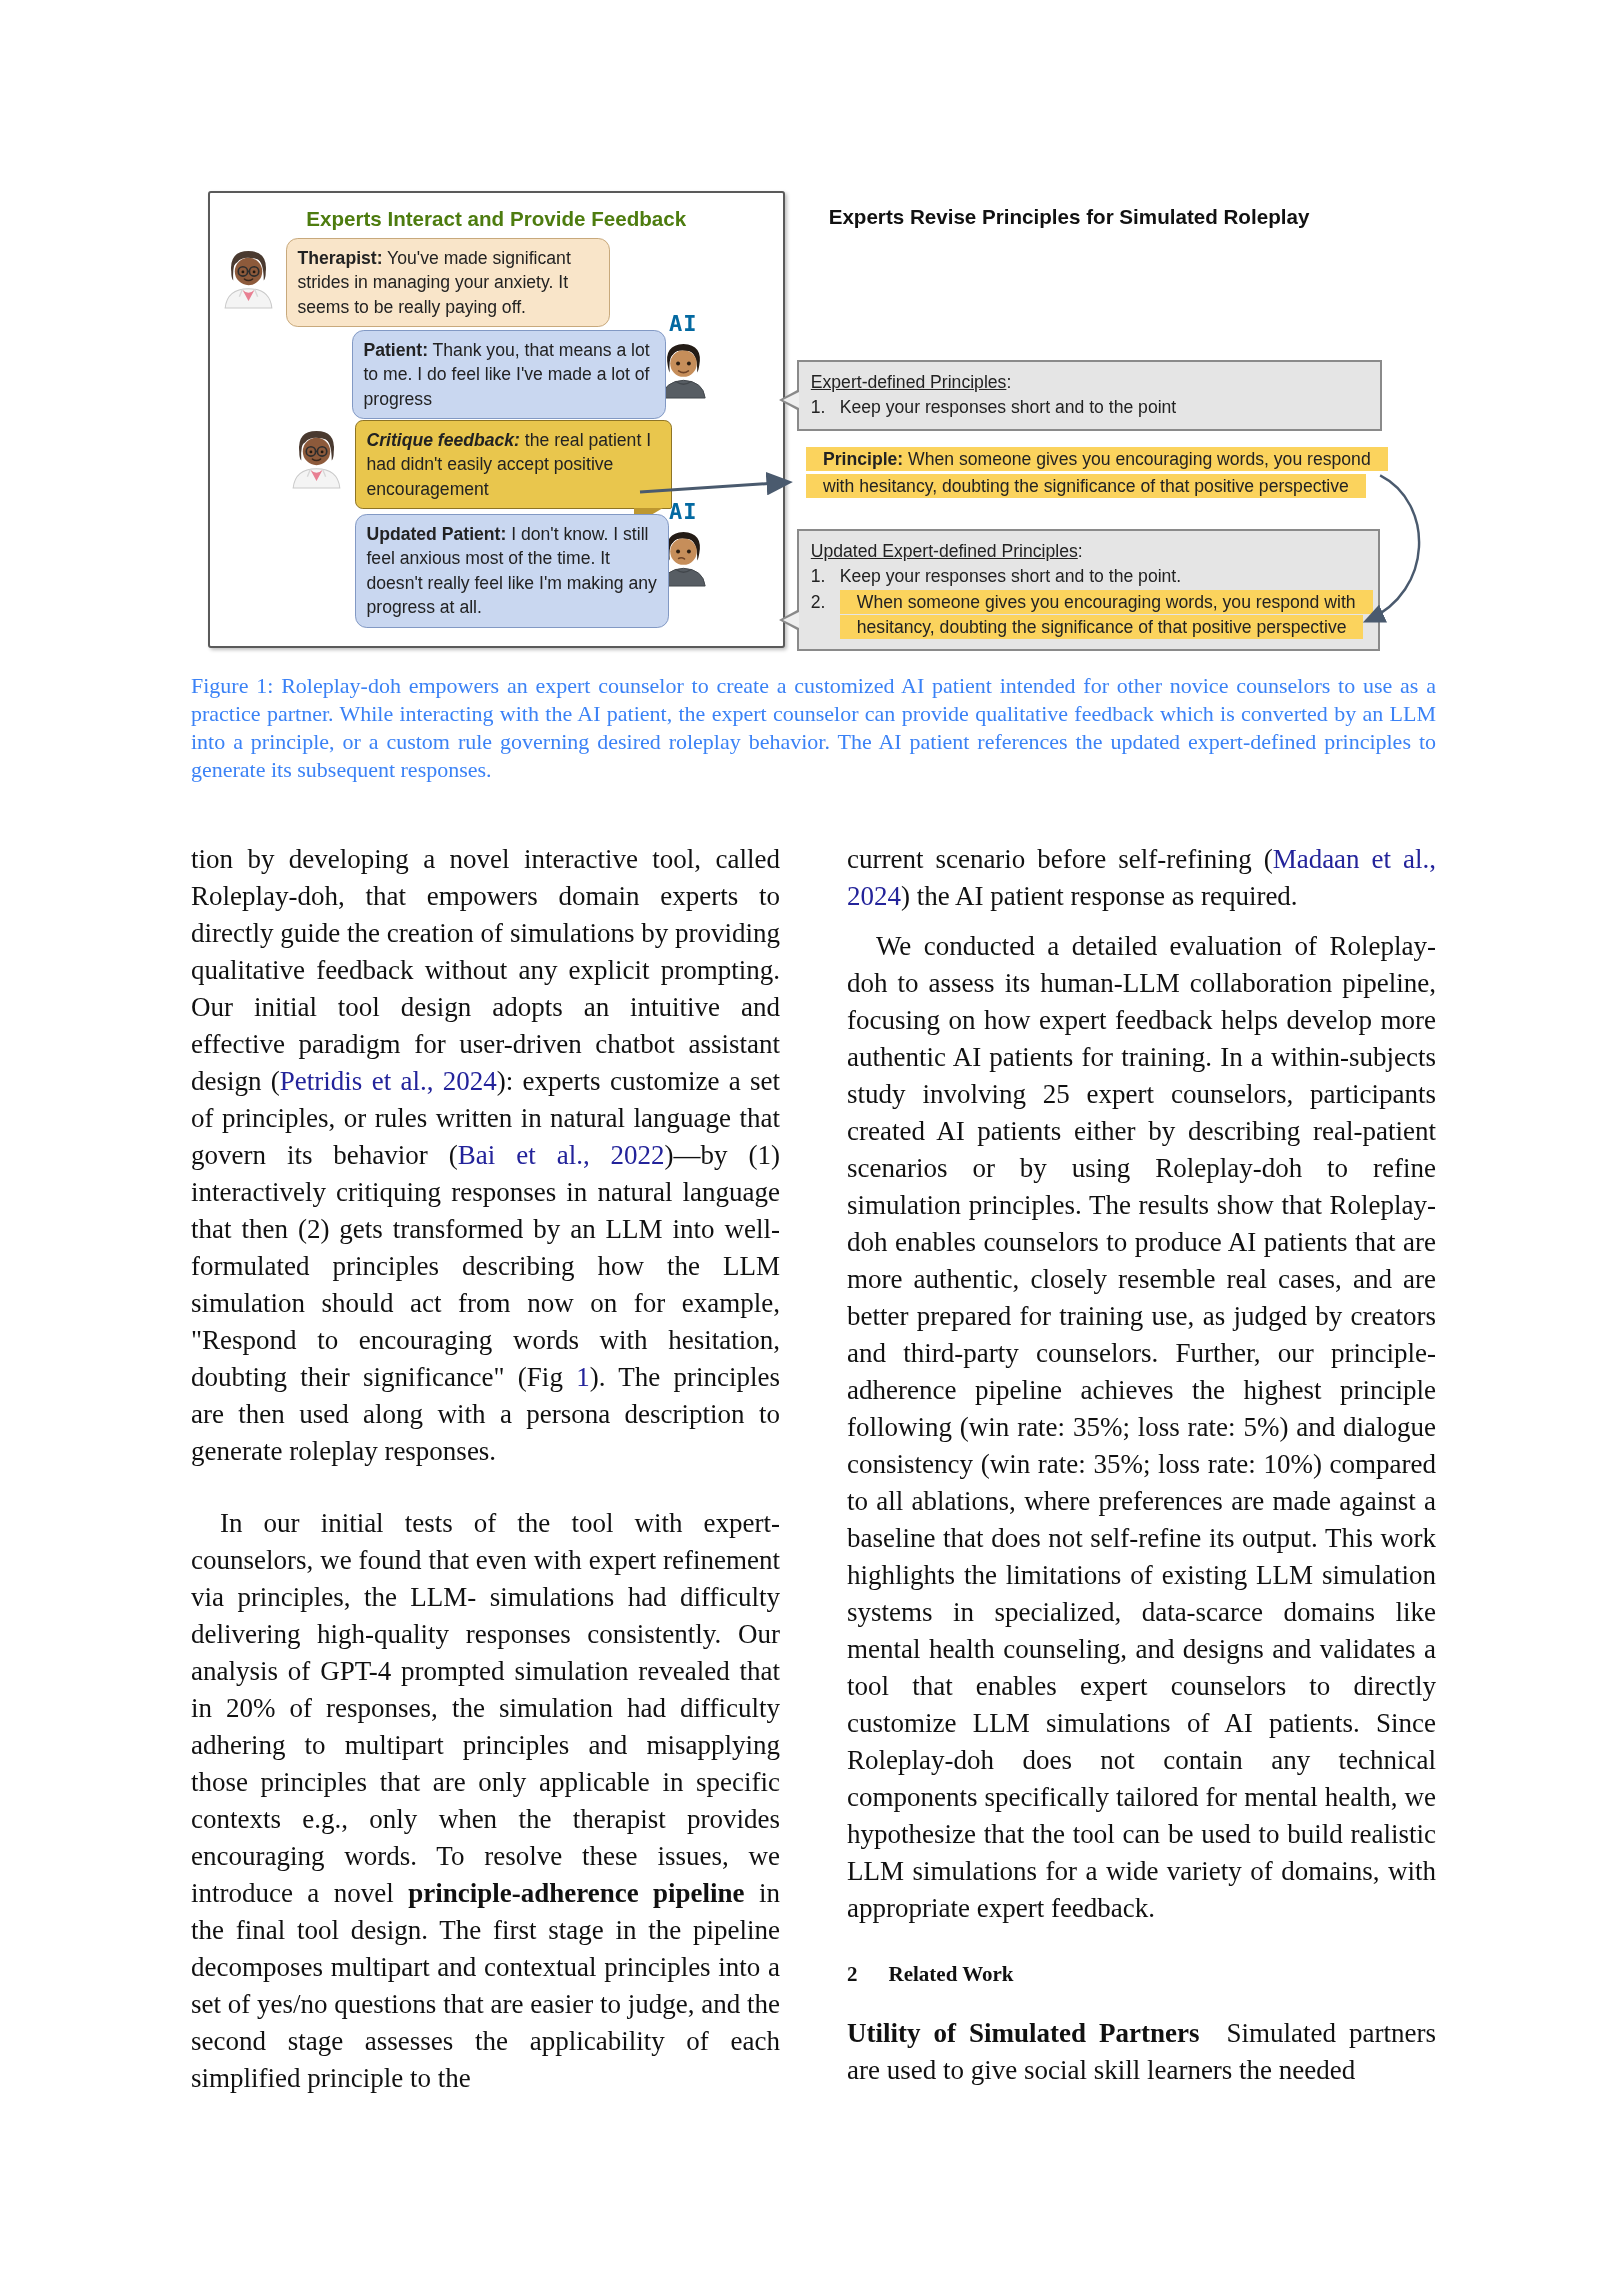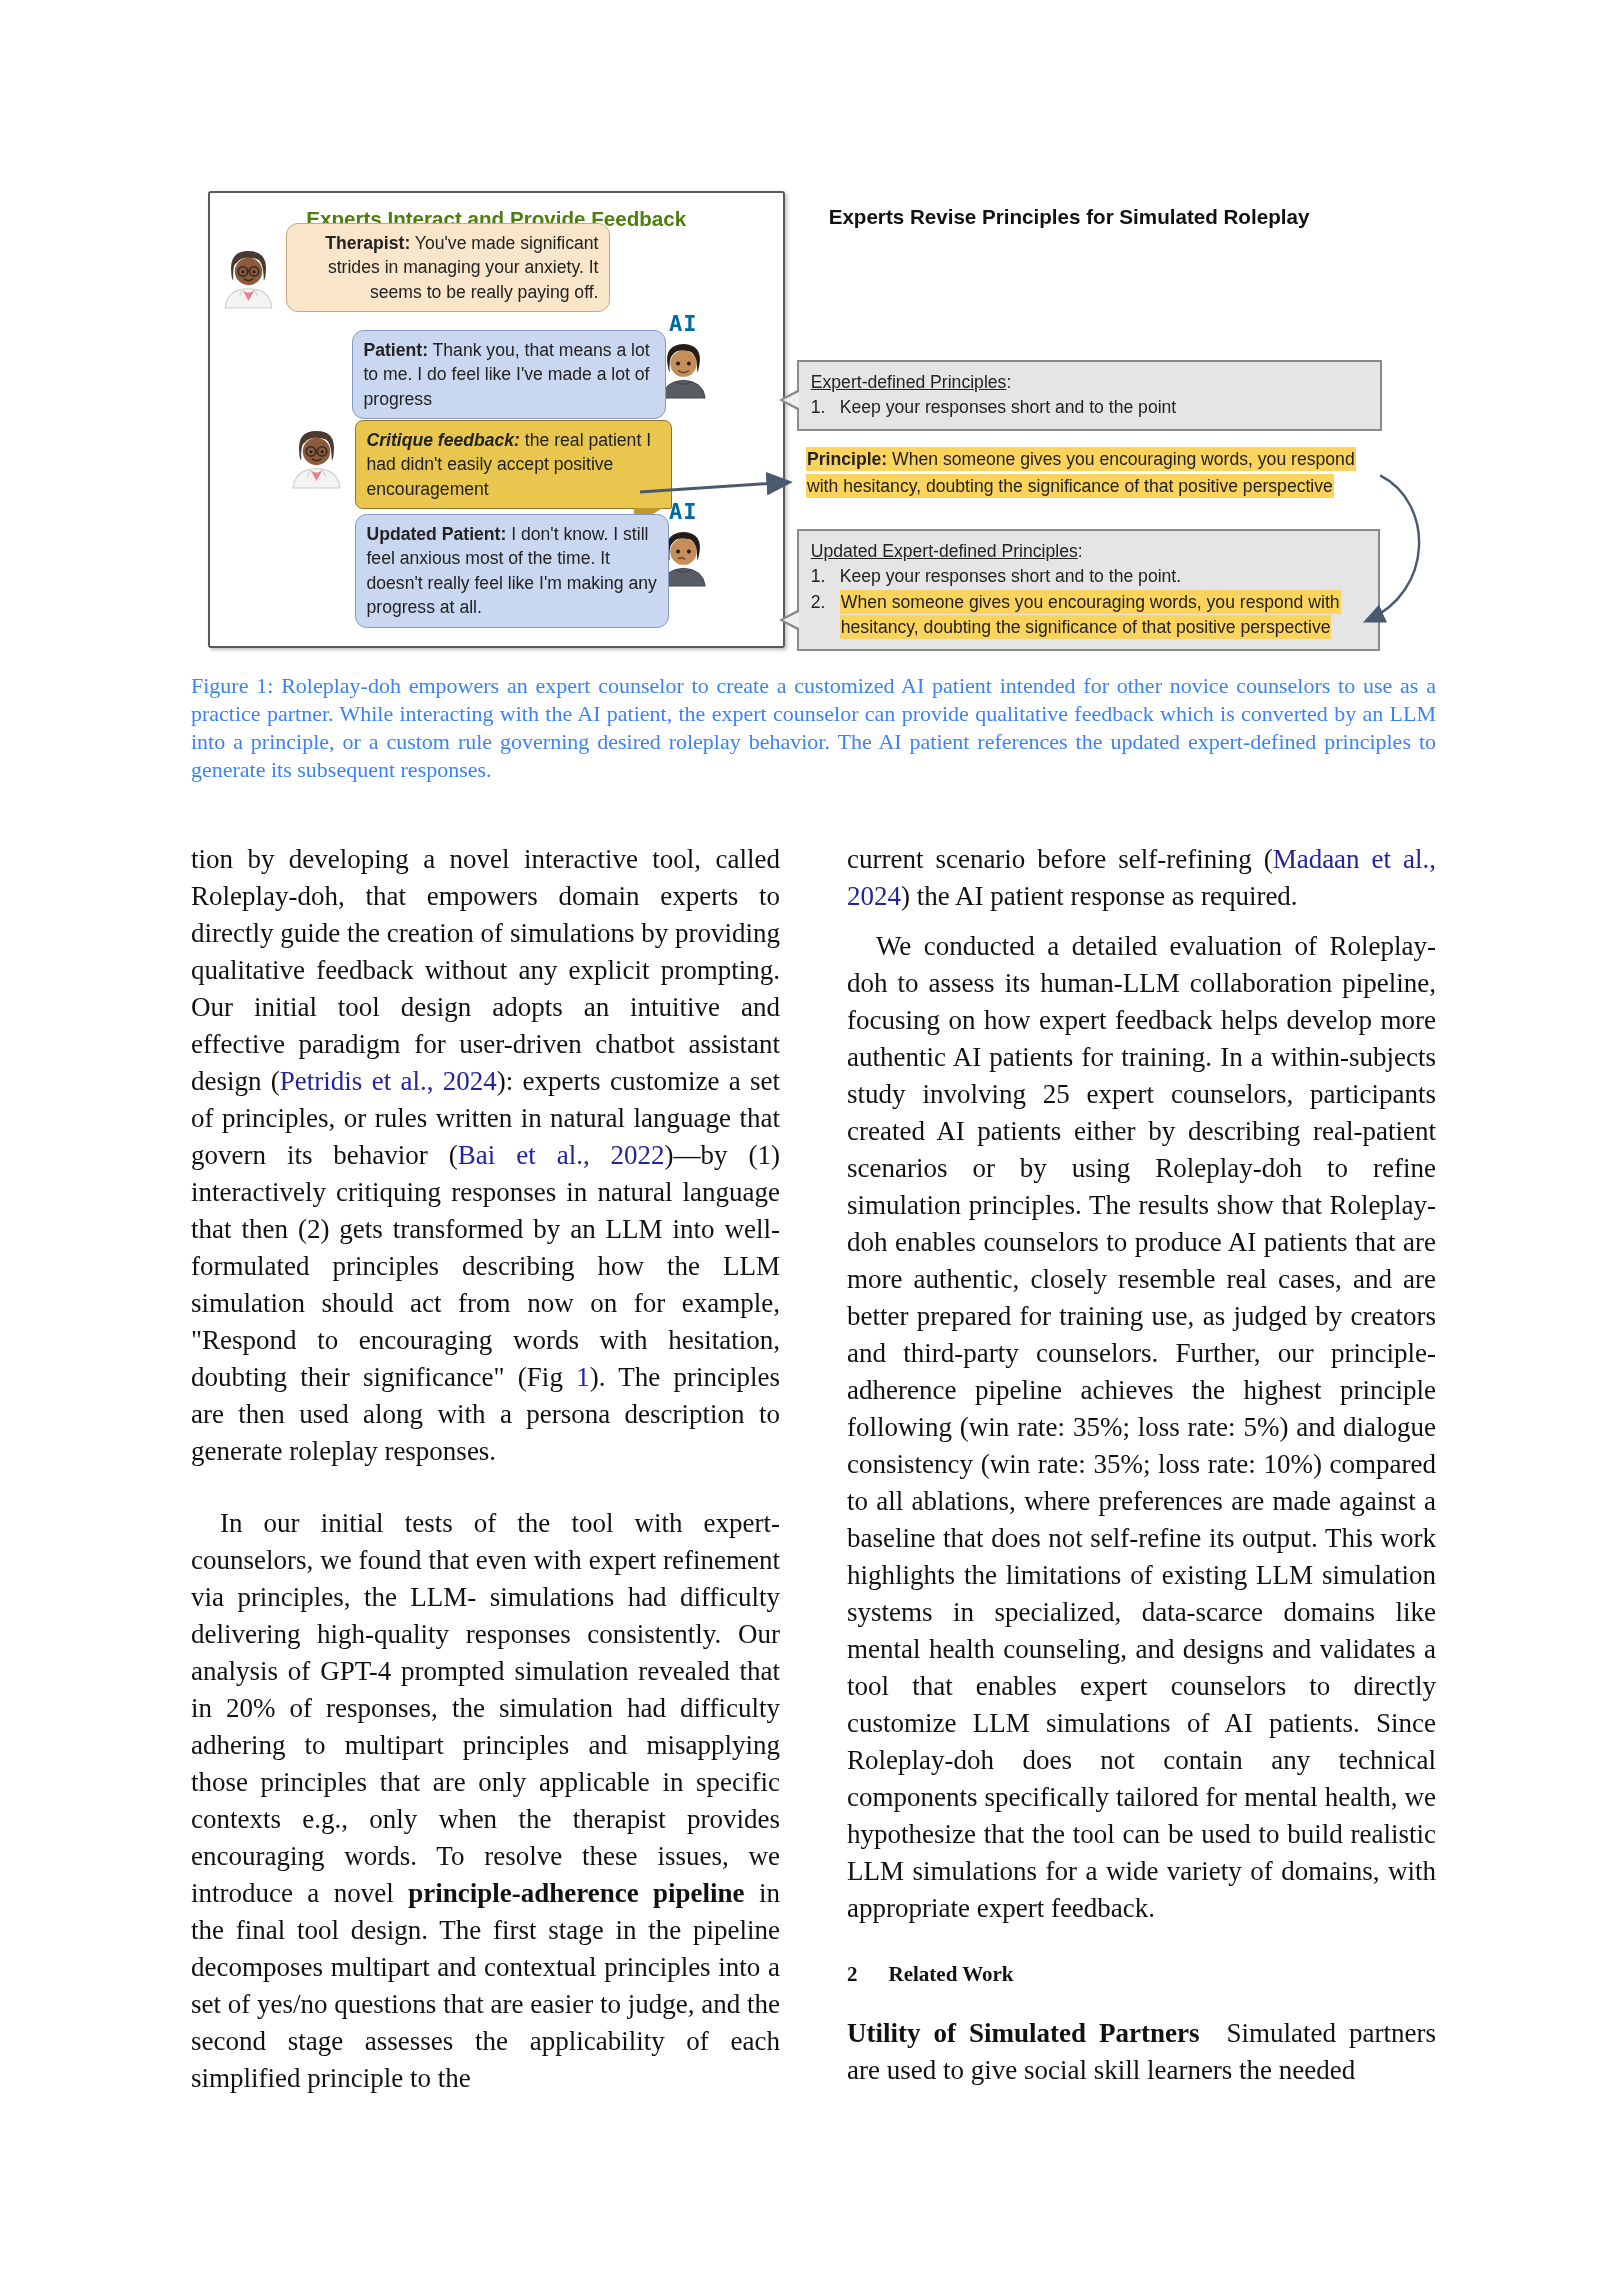--- a/index.html
+++ b/index.html
@@ -71,21 +71,21 @@
   }
   .tail-left-low::after{
     content:""; position:absolute; left:-15.7px; bottom:20.6px;
     border-top:8.8px solid transparent; border-right:16.7px solid #efefef;
     border-bottom:8.8px solid transparent;
   }
   .principle{
     position:absolute; left:615px; top:255px; width:570px;
     font-size:17.6px; line-height:27.4px; color:#222;
   }
-  .hl{background:#fbd35d; padding:2px 1px; box-decoration-break:clone; -webkit-box-decoration-break:clone;}
+  .hl{background:#fbd35d; padding:2px 17px; box-decoration-break:clone; -webkit-box-decoration-break:clone;}
   .principle .blabel{font-weight:bold;}
   .arrow-svg{position:absolute; left:0; top:0; width:1245px; height:461px; pointer-events:none;}
 
   
   .caption{
     margin-top:19.6px; font-size:22px; line-height:28px; text-align:justify; color:#3b82f6;
   }
 
   
   .body-cols{display:flex; margin-top:57px;}
@@ -121,21 +121,21 @@
             <circle cx="37.5" cy="27" r="4.6" fill="none" stroke="#2d2d2d" stroke-width="1.6"></circle>
             <line x1="31" y1="27" x2="33" y2="27" stroke="#2d2d2d" stroke-width="1.6"></line>
             <circle cx="26.5" cy="27.5" r="1.4" fill="#201810"></circle>
             <circle cx="37.5" cy="27.5" r="1.4" fill="#201810"></circle>
             <path d="M28 34.5 Q32 37.5 36 34.5" fill="none" stroke="#3a281c" stroke-width="1.5" stroke-linecap="round"></path>
             <path d="M9 63 Q11 44 32 44 Q53 44 55 63 Z" fill="#f4f4f4" stroke="#c9c9c9" stroke-width="1"></path>
             <path d="M26 45 L32 56 L38 45 Q35 48 32 48 Q29 48 26 45 Z" fill="#e87f92"></path>
             <path d="M26 44.5 L23 52 M38 44.5 L41 52" stroke="#d8d8d8" stroke-width="1.4"></path>
           </svg>
         </div>
-        <div class="bubble bubble-therapist" style="left:76px; top:30px; width:301px;text-align:right;">
+        <div class="bubble bubble-therapist" style="left:76px; top:45px; width:301px;">
           <span class="blabel">Therapist:</span><span> You've made significant strides in managing your anxiety. It seems to be really paying off.</span>
         </div>
 
         <div class="ai-col" style="left:439px; top:118px;">
           <div class="ai-label">AI</div>
           <div class="avatar-inner">
             <svg viewBox="0 0 64 64">
               <path d="M16 30 Q12 9 32 8 Q52 9 48 30 Q47 36 46 37 Q46 16 36 15 Q24 13 20 20 Q17 24 18 37 Q17 36 16 30 Z" fill="#241c16"></path>
               <circle cx="32" cy="28" r="13.5" fill="#c68e5a"></circle>
               <path d="M17 28 Q15 11 32 10 Q49 11 47 28 Q44 15 36 15 Q25 13 21 19 Q17 22 17 28 Z" fill="#241c16"></path>

